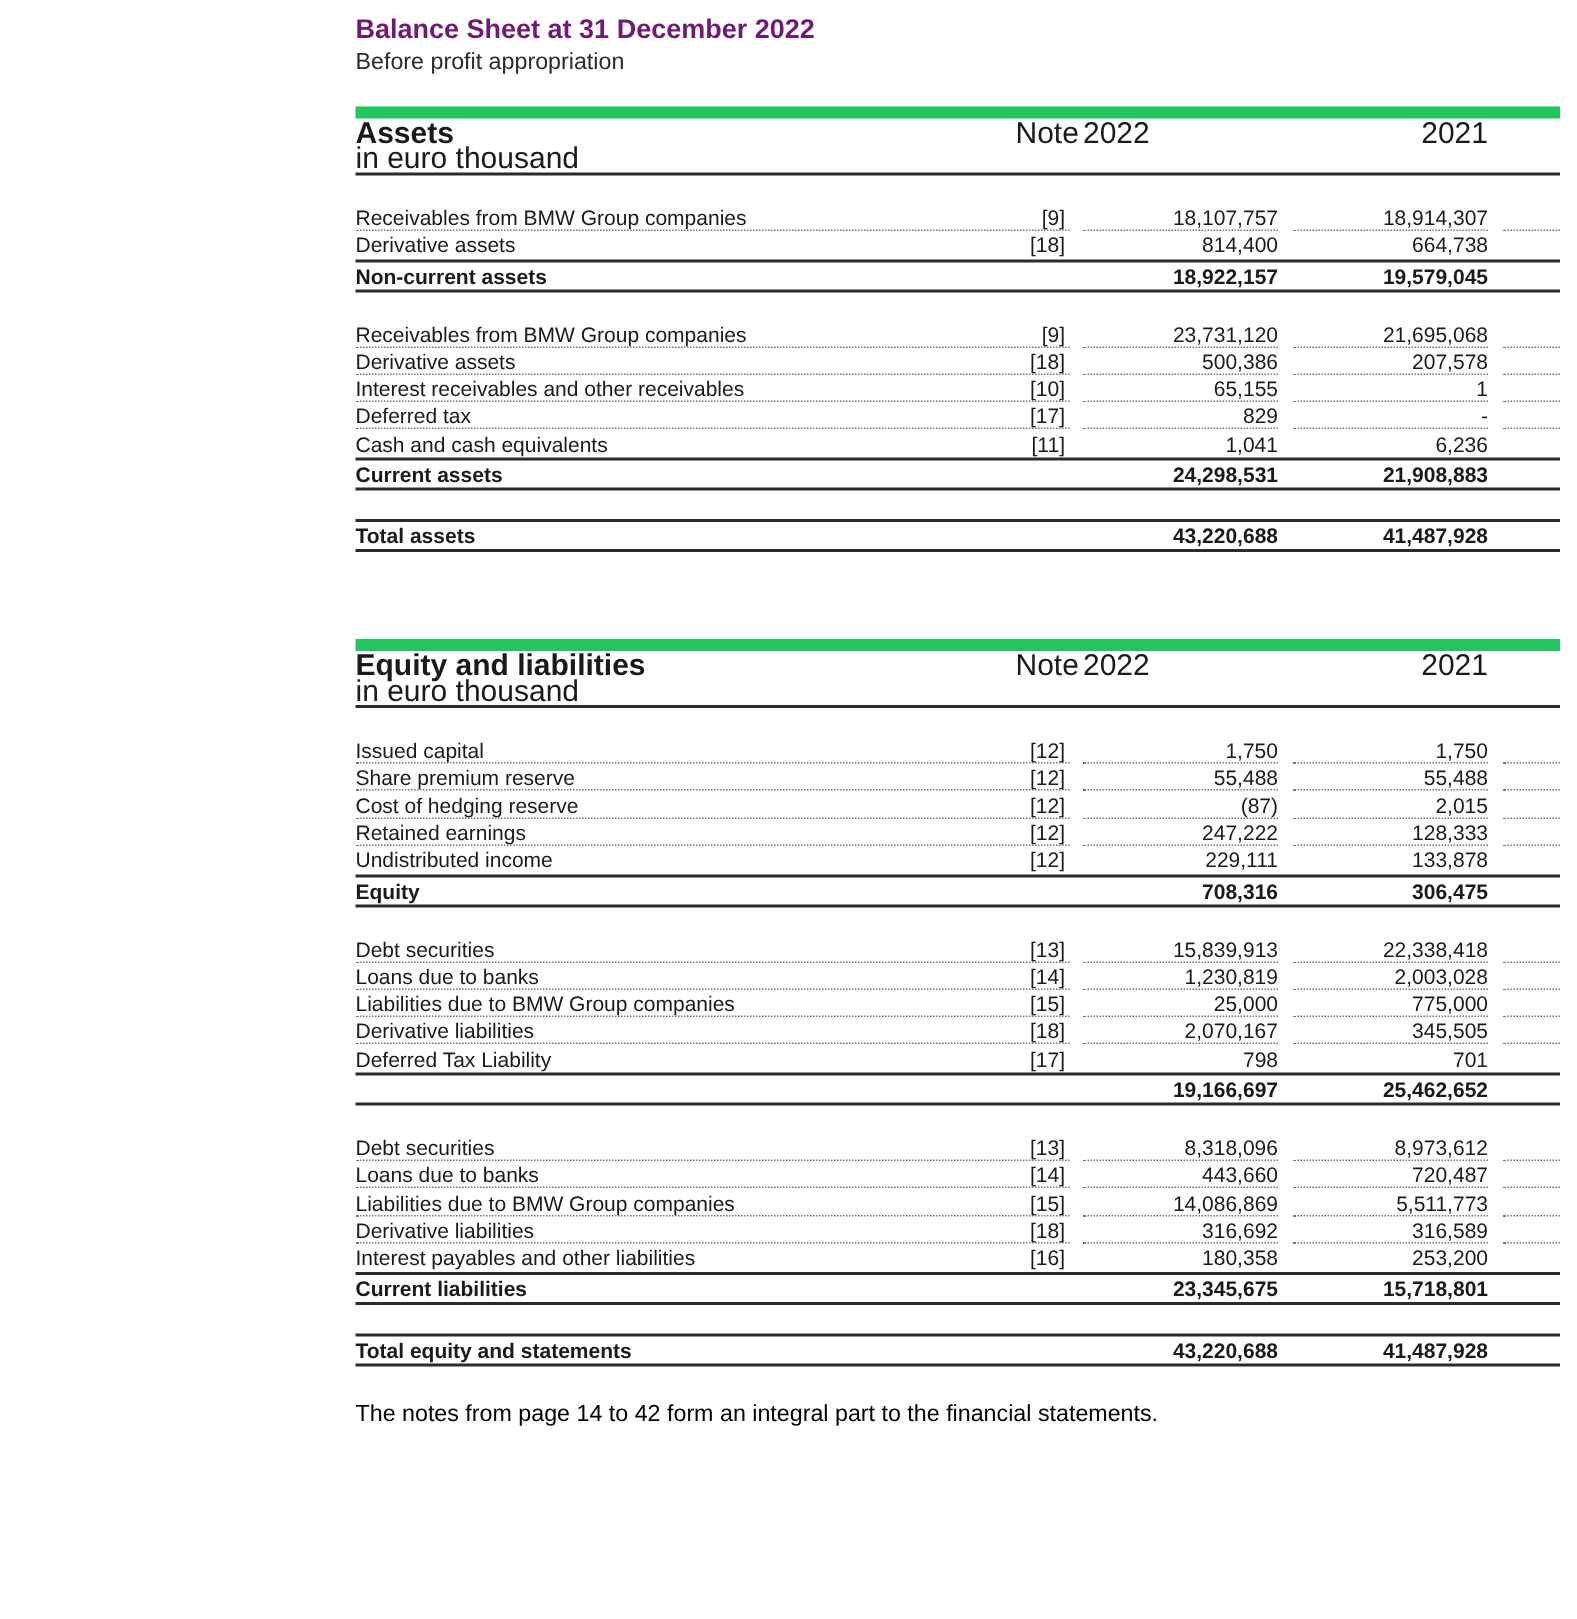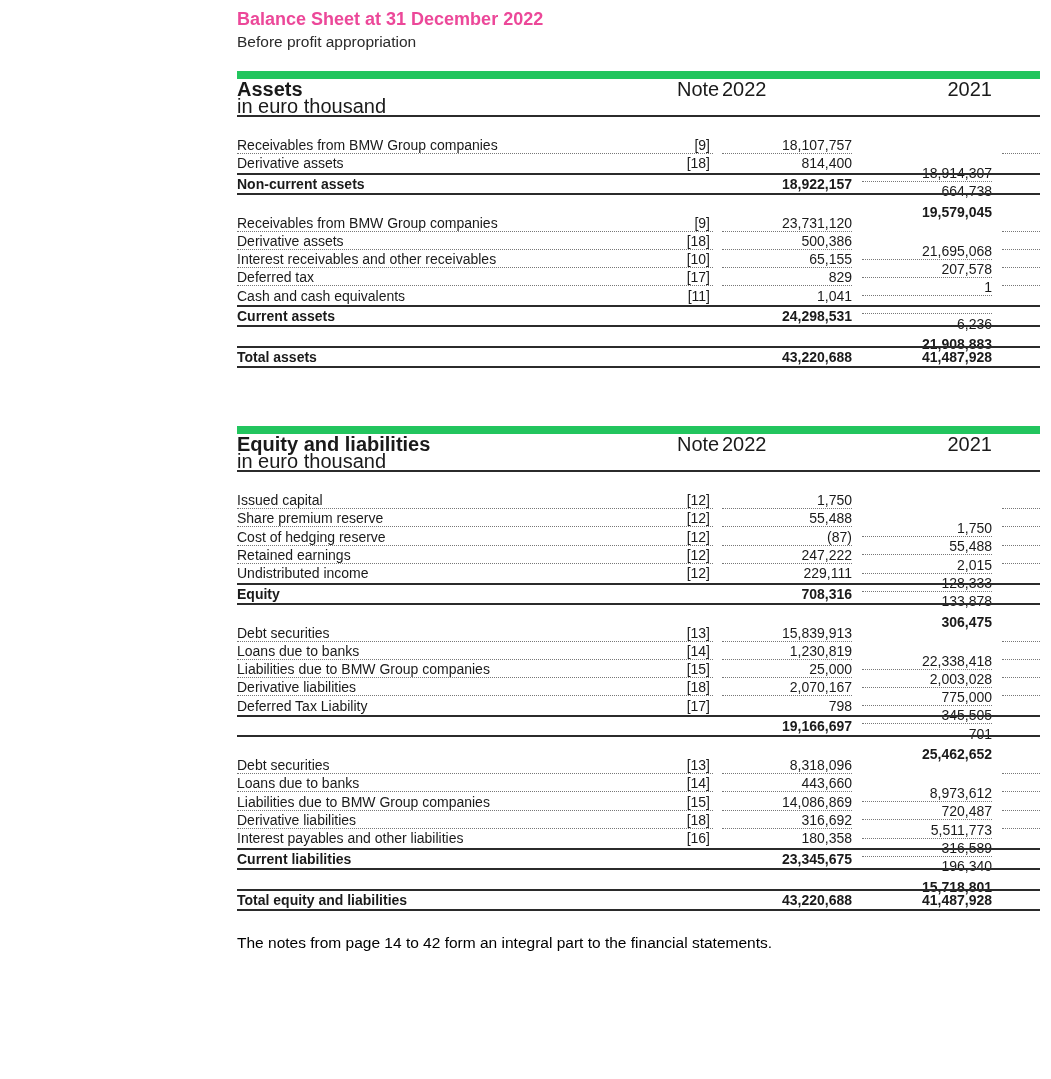--- a/index.html
+++ b/index.html
@@ -1,41 +1,41 @@
 <!DOCTYPE html>
 <html><head>
 <meta charset="utf-8">
 <style>
   html, body { margin: 0; padding: 0; background: #ffffff; }
   body {
     width: 1051px; height: 1079px; position: relative; overflow: hidden;
     font-family: "Liberation Sans", sans-serif; color: #1a1a1a;
   }
   .page { position: absolute; left: 237px; top: 8px; width: 803px; }
-  .title { font-size: 18px; font-weight: bold; line-height: 22px; margin: 0; color: #ec4899; }
+  .title { font-size: 18px; font-weight: bold; line-height: 22px; margin: 0; color: #701a75; }
   .subtitle { font-size: 15.5px; line-height: 20px; margin: 2px 0 0 0; color: #2a2a2a; }
 
   .section { position: relative; }
   .hdr {
     border-top: 8px solid #22c55e;
     border-bottom: 2px solid #2b2b2b;
     height: 36px; position: relative; font-size: 20px;
   }
   .hdr .h-title { position: absolute; left: 0; top: 1px; font-weight: bold; line-height: 18px; }
   .hdr .h-sub { position: absolute; left: 0; top: 18px; line-height: 18px; }
   .hdr .h-note { position: absolute; left: 440px; width: 33px; top: 1px; text-align: right; line-height: 18px; }
   .hdr .h-y1 { position: absolute; left: 485px; width: 130px; top: 1px; text-align: left; line-height: 18px; }
   .hdr .h-y2 { position: absolute; left: 625px; width: 130px; top: 1px; text-align: right; line-height: 18px; }
 
   .group { margin-top: 19px; }
   .row { position: relative; height: 18.3px; font-size: 14px; line-height: 18px; }
   .row .lbl { position: absolute; left: 0; top: 0; width: 476px; border-bottom: 1px dotted #777; height: 17px; }
   .row .note { position: absolute; left: 440px; width: 33px; top: 0; text-align: right; }
   .row .v1 { position: absolute; left: 485px; width: 130px; top: 0; text-align: right; border-bottom: 1px dotted #777; height: 17px; }
-  .row .v2 { position: absolute; left: 625px; width: 130px; top: 0; text-align: right; border-bottom: 1px dotted #777; height: 17px; margin-top: 28px; }
+  .row .v2 { position: absolute; left: 625px; width: 130px; top: 0; text-align: right; border-bottom: 1px dotted #777; height: 17px; }
   .row .ext { position: absolute; left: 765px; width: 38px; top: 0; border-bottom: 1px dotted #777; height: 17px; }
   .row.last .lbl, .row.last .v1, .row.last .v2, .row.last .ext { border-bottom: none; }
   .row.last { border-bottom: 2px solid #2b2b2b; }
   .row.sub { font-weight: bold; border-bottom: 2px solid #2b2b2b; height: 18px; }
   .row.sub .lbl, .row.sub .v1, .row.sub .v2 { border-bottom: none; }
 
   .total { margin-top: 19px; border-top: 2px solid #2b2b2b; border-bottom: 2px solid #2b2b2b; height: 18px; font-weight: bold; font-size: 14px; position: relative; line-height: 18px; }
   .total .lbl { position: absolute; left: 0; top: 0; }
   .total .v1 { position: absolute; left: 485px; width: 130px; text-align: right; top: 0; }
   .total .v2 { position: absolute; left: 625px; width: 130px; text-align: right; top: 0; }
@@ -246,30 +246,30 @@
         <span class="lbl">Derivative liabilities</span>
         <span class="note">[18]</span>
         <span class="v1">316,692</span>
         <span class="v2">316,589</span>
         <span class="ext"></span>
       </div>
       <div class="row last">
         <span class="lbl">Interest payables and other liabilities</span>
         <span class="note">[16]</span>
         <span class="v1">180,358</span>
-        <span class="v2">196,340</span>
+        <span class="v2">253,200</span>
       </div>
       <div class="row sub">
         <span class="lbl">Current liabilities</span>
         <span class="v1">23,345,675</span>
         <span class="v2">15,718,801</span>
       </div>
     </div>
 
     <div class="total">
-      <span class="lbl">Total equity and liabilities</span>
+      <span class="lbl">Total equity and statements</span>
       <span class="v1">43,220,688</span>
       <span class="v2">41,487,928</span>
     </div>
   </div>
 
   <p class="footnote">The notes from page 14 to 42 form an integral part to the financial statements.</p>
 </div>
 
 </body></html>

